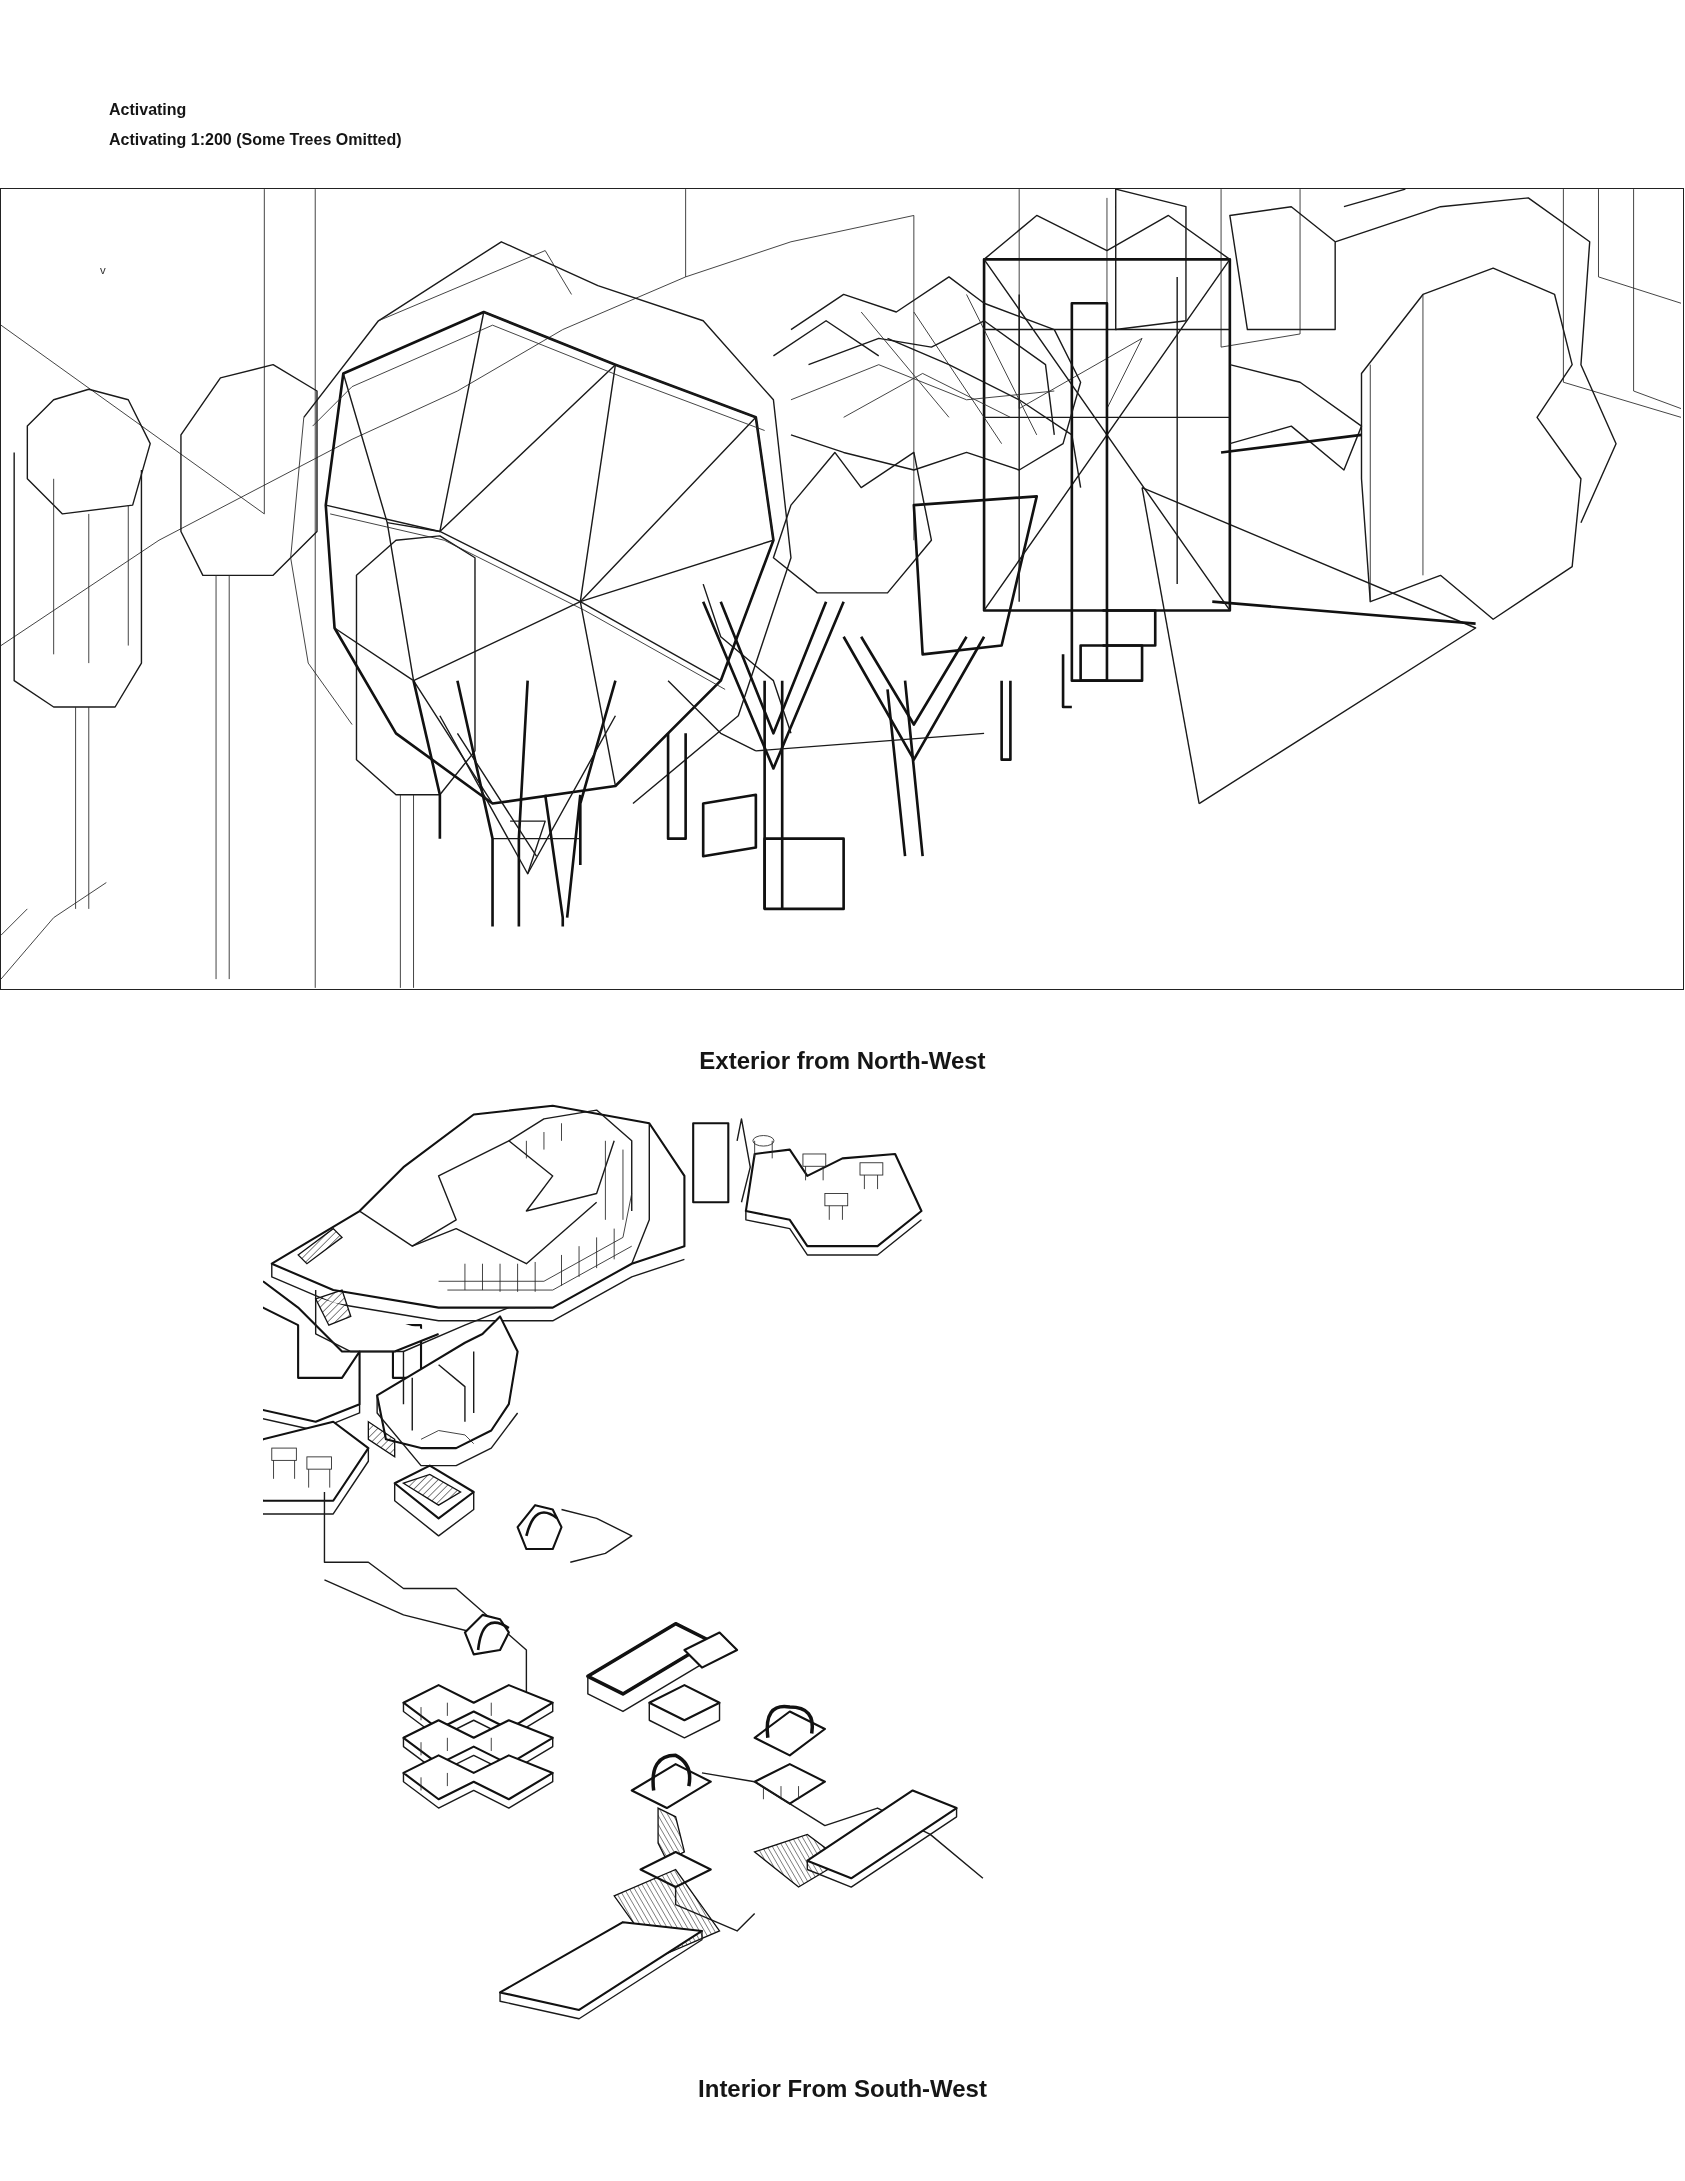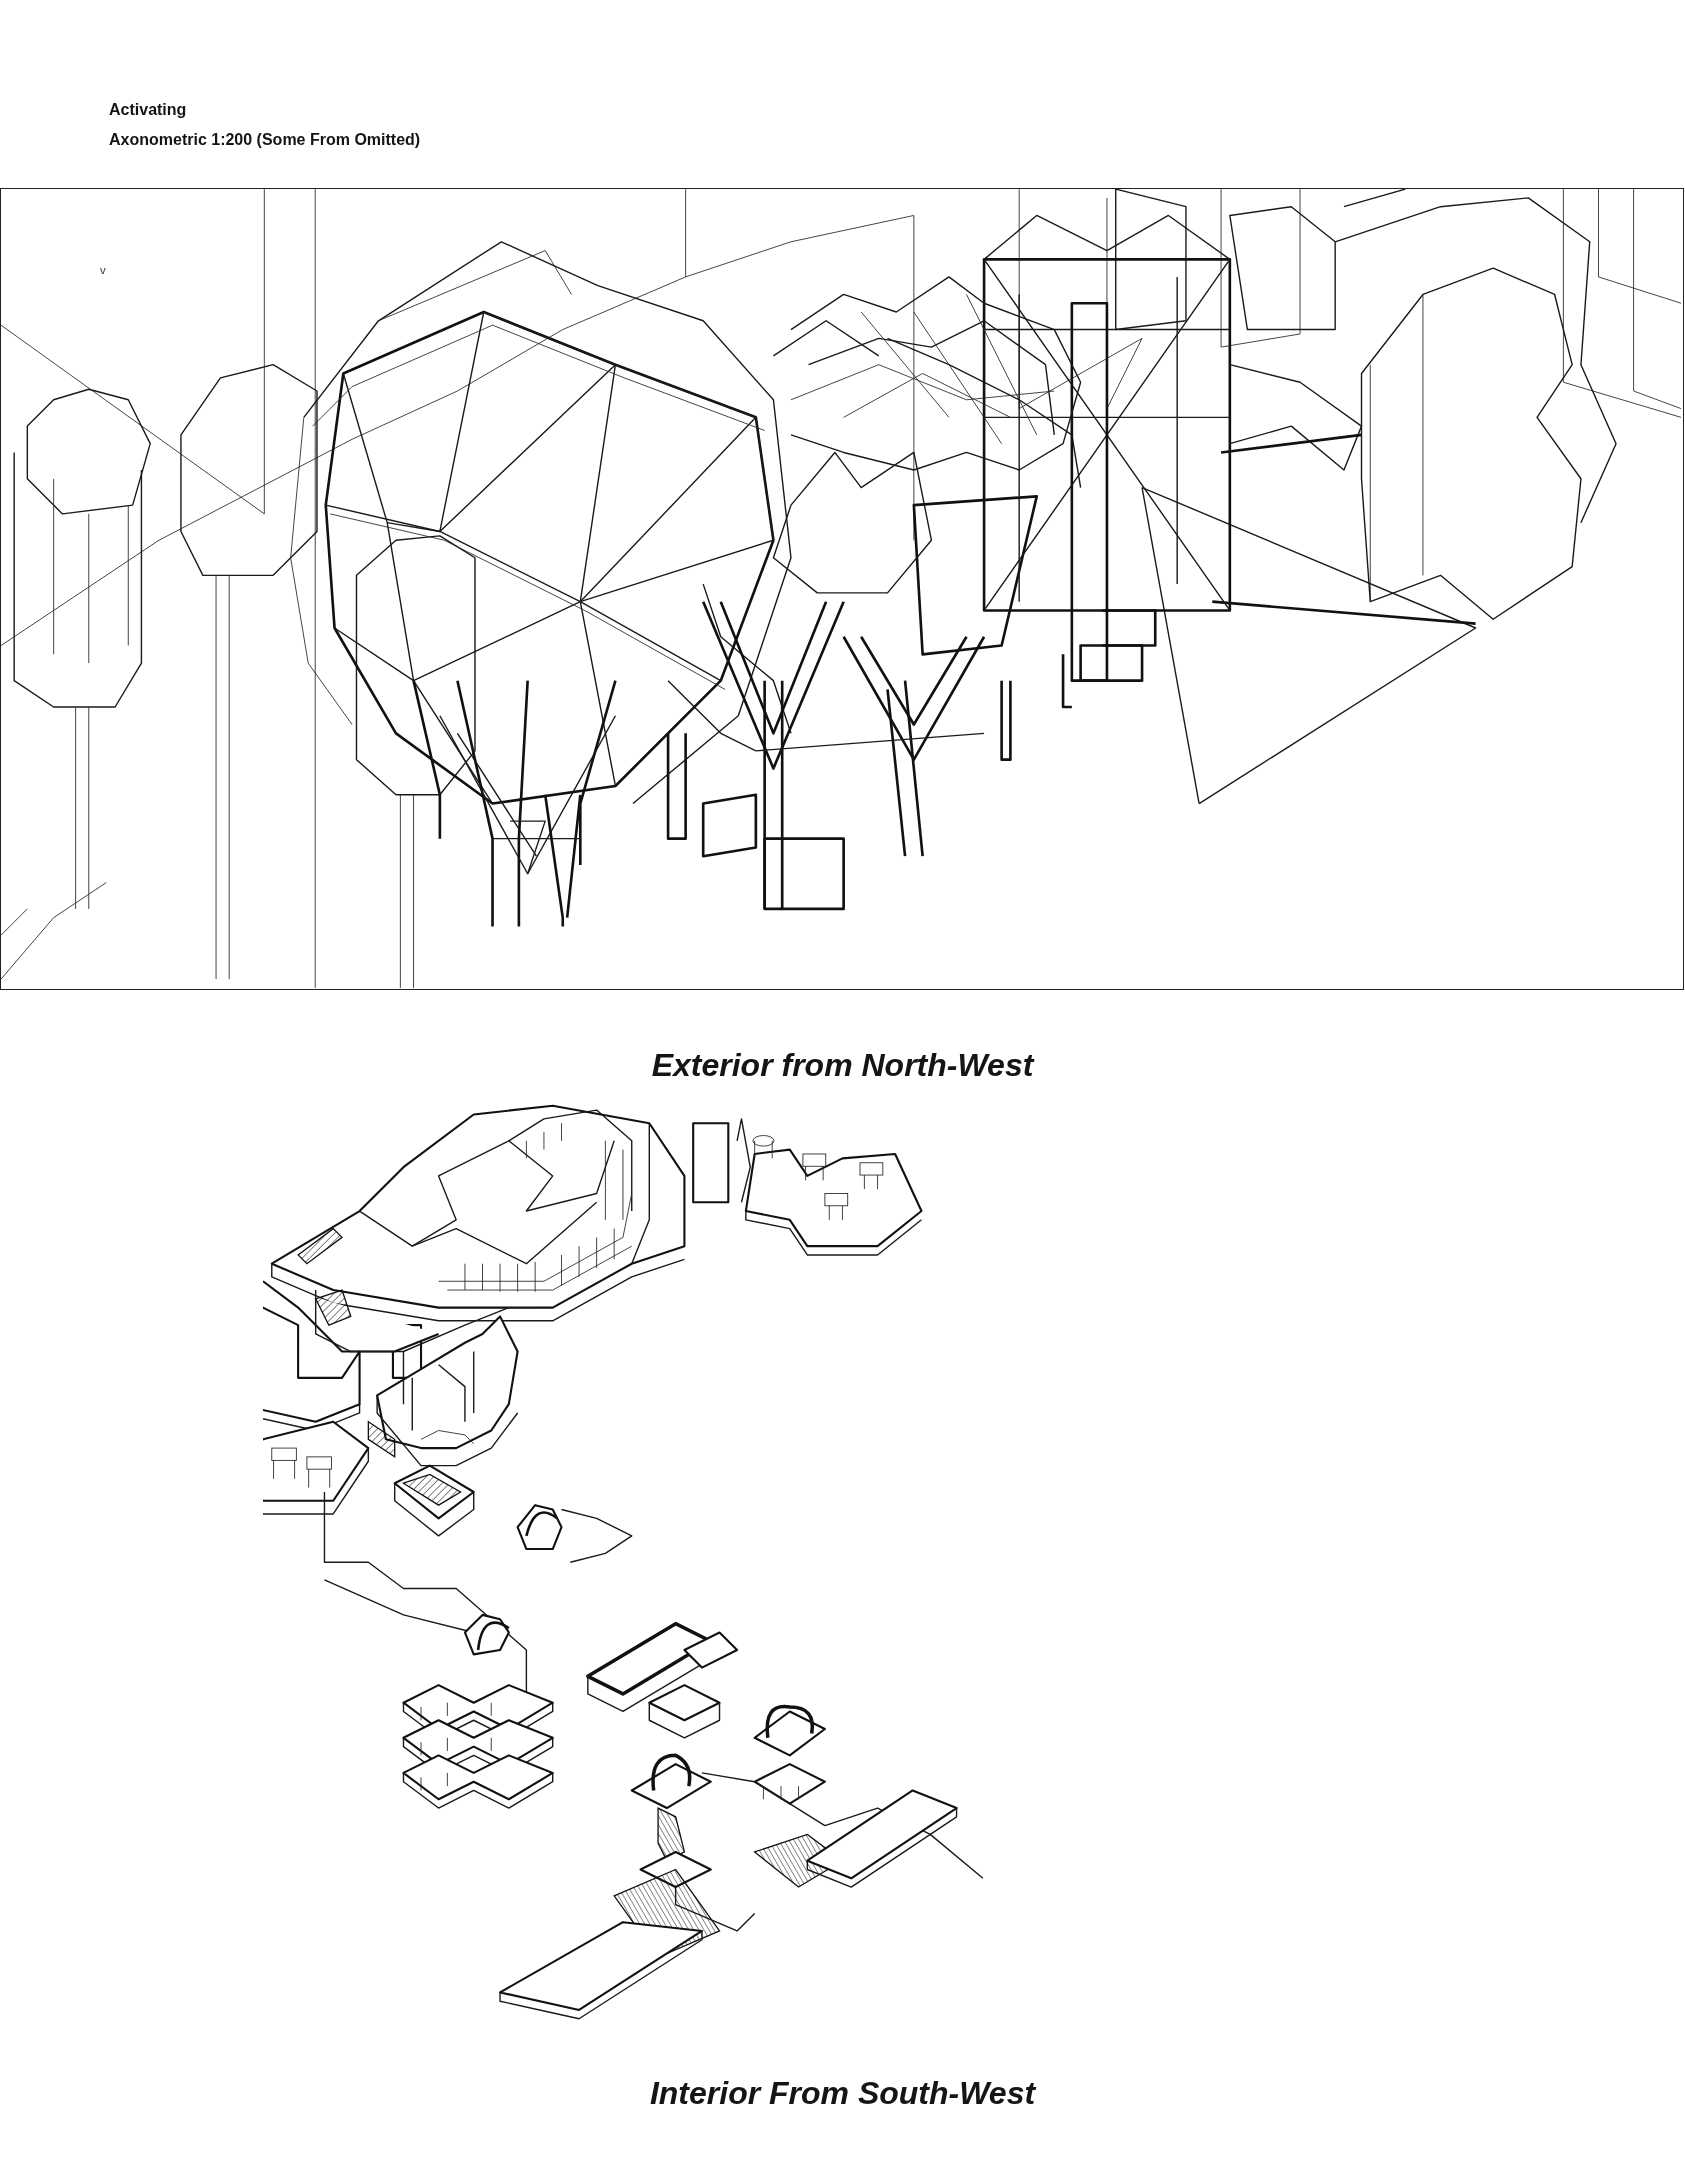--- a/index.html
+++ b/index.html
@@ -1,42 +1,42 @@
 <!DOCTYPE html>
 <html style="font-size:14px"><head>
 <meta charset="utf-8">
 <style>
   html, body { margin: 0; padding: 0; background: #ffffff; }
   body { width: 1685px; height: 2181px; position: relative; overflow: hidden;
          font-family: "Liberation Sans", "DejaVu Sans", sans-serif; color: #111111; }
   .title-block { position: absolute; left: 109px; top: 95px; }
   .title-line { font-weight: bold; font-size: 16px; line-height: 30px; letter-spacing: 0px; color: #151515; }
   .caption { position: absolute; left: 0; width: 1685px; text-align: center;
-             font-weight: bold; font-size: 32px; color: #151515; font-style: italic; }
+             font-weight: bold; font-size: 24px; color: #151515; }
   .cap-ext { top: 1047px; }
   .cap-int { top: 2075px; }
   .frame { position: absolute; left: 0; top: 188px; width: 1684px; height: 802px;
            border: 1.8px solid #222; box-sizing: border-box; overflow: hidden; background: #fff; }
   .frame svg, .interior svg { display: block; }
   .interior { position: absolute; left: 263px; top: 1088px; width: 1194px; height: 966px; }
   .ln { fill: none; stroke: #1a1a1a; stroke-width: 1.6; stroke-linejoin: round; }
   .thin { fill: none; stroke: #2a2a2a; stroke-width: 1; }
   .bold { fill: none; stroke: #111; stroke-width: 3; stroke-linejoin: round; }
   .bolder { fill: none; stroke: #111; stroke-width: 4; stroke-linejoin: round; }
   .hatch { fill: url(#hatch); stroke: #111; stroke-width: 1.5; }
   .hatch2 { fill: url(#hatch2); stroke: #111; stroke-width: 1.5; }
   .plate { fill: #fff; stroke: #111; stroke-width: 2.4; stroke-linejoin: round; }
   .mark { position: absolute; font-size: 11.4px; color: #333; }
 </style>
 </head>
 <body>
 
 <div class="title-block">
   <div class="title-line">Activating</div>
-  <div class="title-line">Axonometric 1:200 (Some From Omitted)</div>
+  <div class="title-line">Activating 1:200 (Some Trees Omitted)</div>
 </div>
 
 <div class="frame">
   <span class="mark" style="left:99px;top:75px;">v</span>
   <svg width="1680" height="799" viewBox="0 0 1914 910">
 
     <path class="thin" d="M0 155 L300 370 L300 0"></path>
     <path class="thin" d="M358 0 L358 910"></path>
     <path class="thin" d="M0 520 L180 400 L400 285 L520 230 L640 160 L780 100 L780 0"></path>
     <path class="thin" d="M780 100 L900 60 L1040 30 L1040 400"></path>

